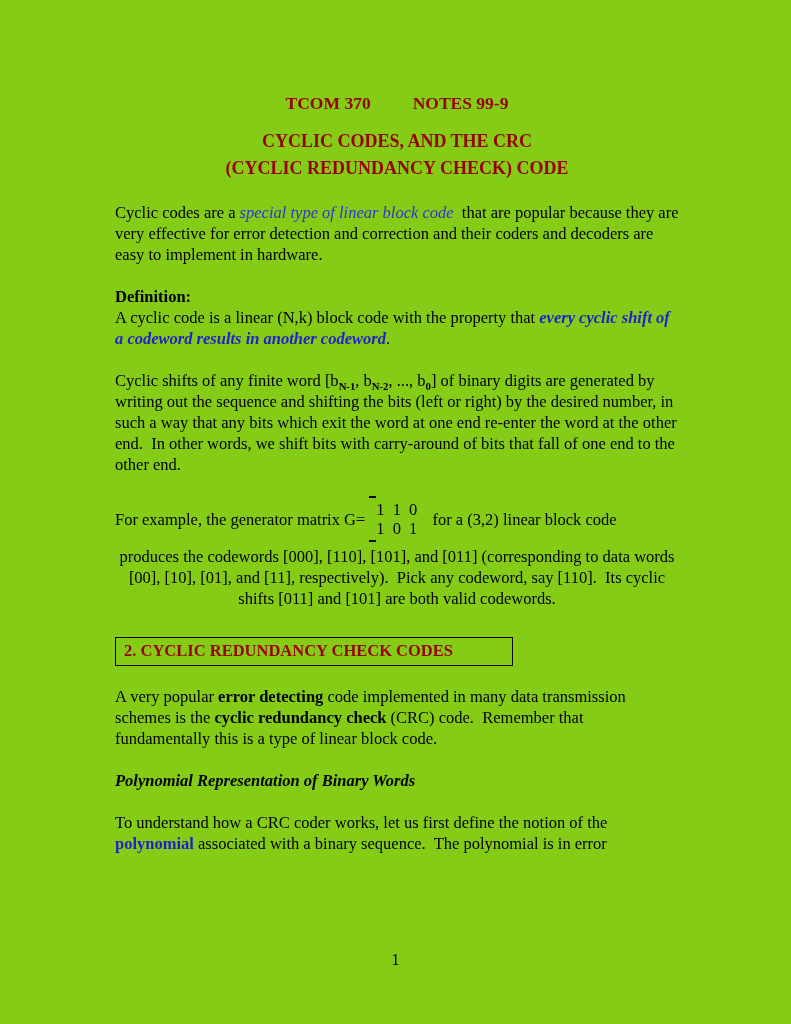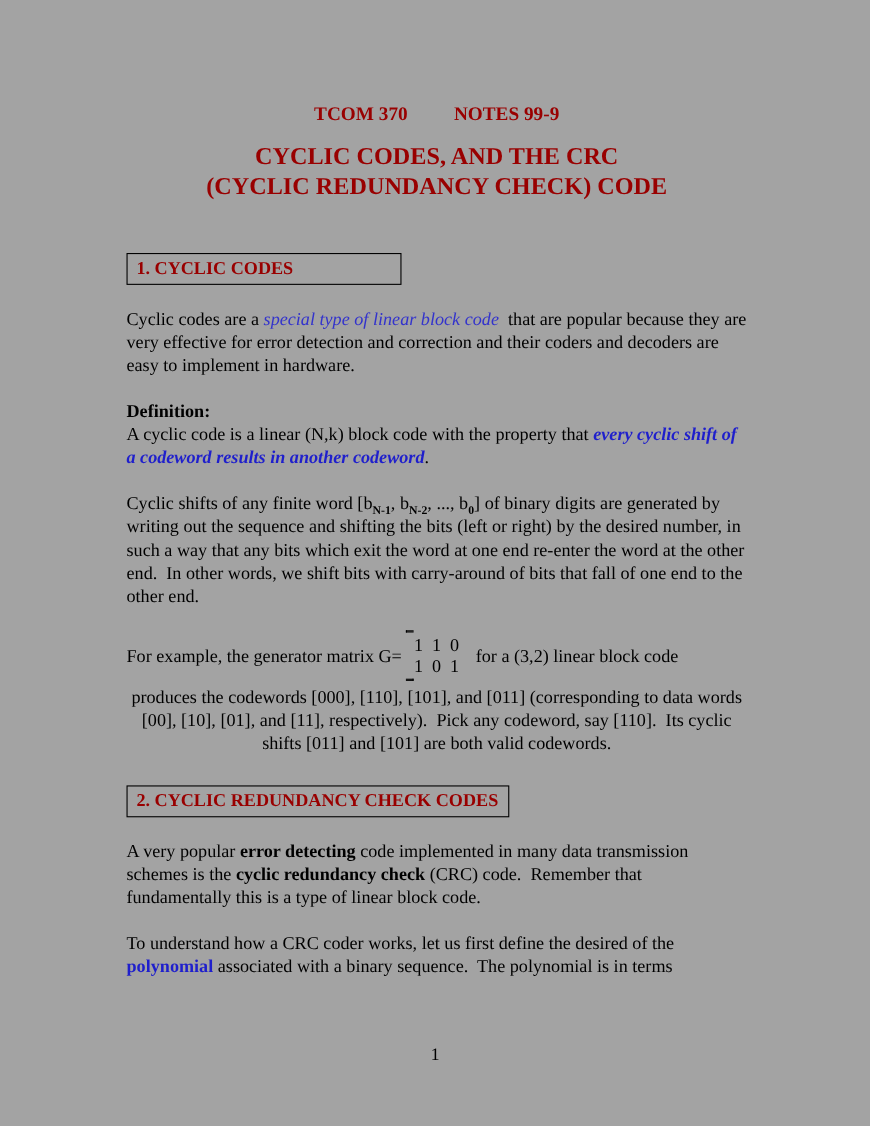--- a/index.html
+++ b/index.html
@@ -1,41 +1,41 @@
 <!DOCTYPE html>
 <html><head>
 <meta charset="utf-8">
 <style>
   * { box-sizing: border-box; }
   html, body { margin: 0; padding: 0; background: #ffffff; }
   .page {
     width: 791px; height: 1024px; margin: 0 auto; position: relative;
-    background: #a3a3a3; color: #000;
+    background: #84cc16; color: #000;
     font-family: "Liberation Serif", "DejaVu Serif", serif;
     overflow: hidden;
   }
   .content { padding: 92px 112px 0 115px; }
 
   .doc-title {
     text-align: center; color: #990000; font-weight: bold;
     font-size: 17.5px; line-height: 22px;
   }
   .title-gap { display: inline-block; width: 42px; }
   .doc-subtitles { margin-top: 14px; }
   .doc-subtitle {
     text-align: center; color: #990000; font-weight: bold;
-    font-size: 22px; line-height: 27px;
+    font-size: 18px; line-height: 27px;
   }
 
   .section-box {
     border: 1.5px solid #000; color: #990000; font-weight: bold;
     font-size: 16.5px; line-height: 20px; padding: 3px 8px 4px 8px;
   }
   .box1 { width: 250px; margin-top: 48px; }
-  .box2 { width: 348px; margin-top: 28px; }
+  .box2 { width: 398px; margin-top: 28px; }
 
   .para {
     font-size: 16.5px; line-height: 21px;
     margin: 20px 0 21px 0; white-space: pre-wrap;
   }
   .para sub { font-size: 0.65em; line-height: 0; font-weight: bold; }
 
   .bold { font-weight: bold; }
   .bold-italic { font-weight: bold; font-style: italic; }
   .blue-italic { color: #3333cc; font-style: italic; }
@@ -63,36 +63,36 @@
 <div class="page">
   <div class="content">
 
     <div class="doc-title"><span>TCOM 370</span><span class="title-gap"></span><span>NOTES 99-9</span></div>
 
     <div class="doc-subtitles">
       <div class="doc-subtitle">CYCLIC CODES, AND THE CRC</div>
       <div class="doc-subtitle">(CYCLIC REDUNDANCY CHECK) CODE</div>
     </div>
 
-    <div class="section-box box1"><span>1.  CYCLIC CODES</span></div>
 
     <p class="para"><span>Cyclic codes are a </span><span class="blue-italic">special type of linear block code</span><span>  that are popular because they are very effective for error detection and correction and their coders and decoders are easy to implement in hardware.</span></p>
 
     <p class="para"><span class="bold">Definition:</span><br><span>A cyclic code is a linear (N,k) block code with the property that </span><span class="blue-bold-italic">every cyclic shift of a codeword results in another codeword</span><span>.</span></p>
 
     <p class="para"><span>Cyclic shifts of any finite word [b</span><sub>N-1</sub><span>, b</span><sub>N-2</sub><span>, ..., b</span><sub>0</sub><span>] of binary digits are generated by writing out the sequence and shifting the bits (left or right) by the desired number, in such a way that any bits which exit the word at one end re-enter the word at the other end.  In other words, we shift bits with carry-around of bits that fall of one end to the other end.</span></p>
 
     <div class="matrix-para">
       <div class="matrix-line"><span>For example, the generator matrix G=</span><span class="matrix"><span class="bracket left"></span><span class="matrix-rows"><span>1 1 0</span><span>1 0 1</span></span><span class="bracket right"></span></span><span> for a (3,2) linear block code</span></div>
       <div class="para-cont">produces the codewords [000], [110], [101], and [011] (corresponding to data words [00], [10], [01], and [11], respectively).  Pick any codeword, say [110].  Its cyclic shifts [011] and [101] are both valid codewords.</div>
     </div>
 
     <div class="section-box box2"><span>2.  CYCLIC REDUNDANCY CHECK CODES</span></div>
 
     <p class="para"><span>A very popular </span><span class="bold">error detecting</span><span> code implemented in many data transmission schemes is the </span><span class="bold">cyclic redundancy check</span><span> (CRC) code.  Remember that fundamentally this is a type of linear block code.</span></p>
 
+    <p class="para bold-italic">Polynomial Representation of Binary Words</p>
 
-    <p class="para"><span>To understand how a CRC coder works, let us first define the desired of the </span><span class="blue-bold">polynomial</span><span> associated with a binary sequence.  The polynomial is in terms</span></p>
+    <p class="para"><span>To understand how a CRC coder works, let us first define the notion of the </span><span class="blue-bold">polynomial</span><span> associated with a binary sequence.  The polynomial is in error</span></p>
 
   </div>
 
   <div class="page-number">1</div>
 </div>
 
 </body></html>

